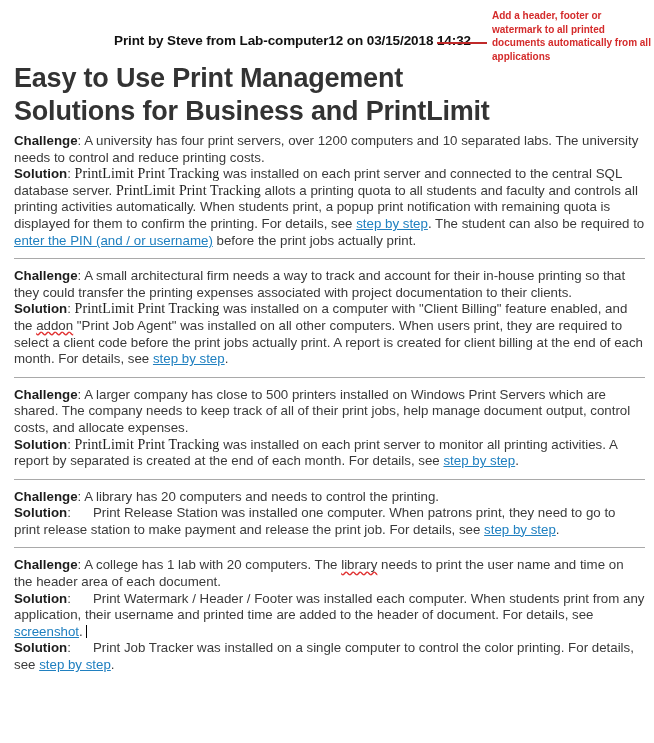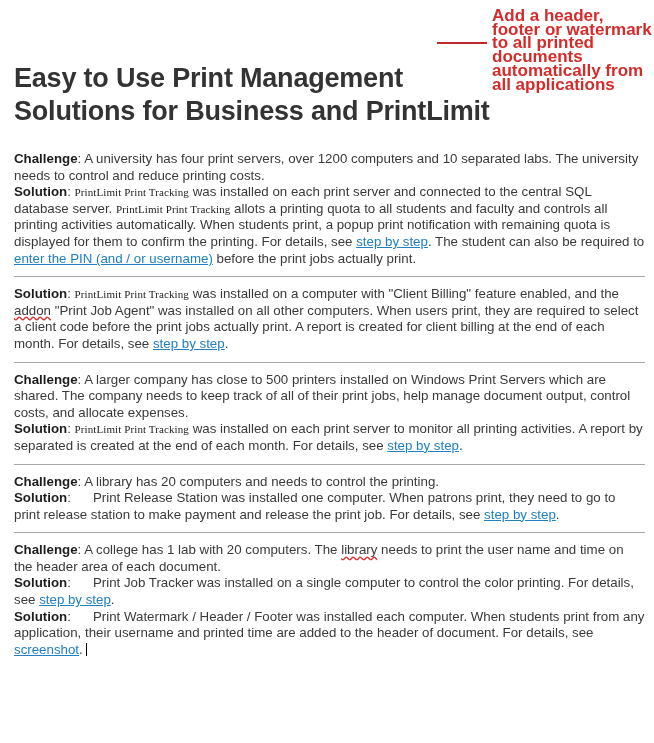--- a/index.html
+++ b/index.html
@@ -42,21 +42,21 @@
     height: 0;
     border-top: 2px solid #c02a2a;
   }
 
   
   .callout {
     position: absolute;
     left: 492px;
     top: 9px;
     width: 162px;
-    font-size: 17px;
+    font-size: 10px;
     font-weight: bold;
     line-height: 13.7px;
     color: #d42b2b;
   }
 
   
   .doc-title {
     position: absolute;
     left: 14px;
     top: 62px;
@@ -66,40 +66,40 @@
     font-weight: bold;
     line-height: 33px;
     color: #333333;
     letter-spacing: -0.2px;
   }
 
   
   .content {
     position: absolute;
     left: 0;
-    top: 151px;
+    top: 133px;
     width: 654px;
   }
   .section {
     padding: 0 9px 0 14px;
   }
   .section p {
     margin: 0;
     font-size: 13.3px;
     line-height: 16.6px;
     color: #3a3a3a;
     text-align: left;
   }
   .lbl {
     font-weight: bold;
     color: #1d1d1d;
   }
   .brand {
     font-family: "Liberation Serif", serif;
-    font-size: 11px;
+    font-size: 14px;
     color: #1d1d1d;
     letter-spacing: 0.1px;
   }
   a.doclink {
     color: #2080c0;
     text-decoration: underline;
   }
   .gap {
     display: inline-block;
     width: 22px;
@@ -120,45 +120,47 @@
     height: 13px;
     background: #000000;
     vertical-align: -2px;
     margin-left: 3px;
   }
 </style>
 </head>
 <body>
 
 <div class="print-header">
+  <div class="print-header-text">Print by Steve from Lab-computer12 on 03/15/2018 14:32</div>
   <div class="leader-line"></div>
 </div>
 
 <div class="callout">Add a header, footer or watermark to all printed documents automatically from all applications</div>
 
 <h1 class="doc-title">Easy to Use Print Management Solutions for Business and PrintLimit</h1>
 
 <div class="content" id="content-root">
     <div class="section">
       <p><span class="lbl">Challenge</span><span>: A university has four print servers, over 1200 computers and 10 separated labs. The university needs to control and reduce printing costs.</span></p>
       <p><span class="lbl">Solution</span><span>:  </span><span class="brand">PrintLimit Print Tracking</span><span> was installed on each print server and connected to the central SQL database server. </span><span class="brand">PrintLimit Print Tracking</span><span> allots a printing quota to all students and faculty and controls all printing activities automatically.  When students print, a popup print notification with remaining quota is displayed for them to confirm the printing. For details, see </span><a class="doclink" href="#">step by step</a><span>. The student can also be required to </span><a class="doclink" href="#">enter the PIN (and / or username)</a><span> before the print jobs actually print.</span></p>
     </div>
     <div class="divider"></div>
     <div class="section">
+      <p><span class="lbl">Challenge</span><span>: A small architectural firm needs a way to track and account for their in-house printing so that they could transfer the printing expenses associated with project documentation to their clients.</span></p>
       <p><span class="lbl">Solution</span><span>:  </span><span class="brand">PrintLimit Print Tracking</span><span> was installed on a computer with "Client Billing" feature enabled, and the </span><span class="misspell">addon</span><span> "Print Job Agent" was installed on all other computers. When users print, they are required to select a client code before the print jobs actually print. A report is created for client billing at the end of each month. For details, see </span><a class="doclink" href="#">step by step</a><span>.</span></p>
     </div>
     <div class="divider"></div>
     <div class="section">
       <p><span class="lbl">Challenge</span><span>: A larger company has close to 500 printers installed on Windows Print Servers which are shared. The company needs to keep track of all of their print jobs, help manage document output, control costs, and allocate expenses.</span></p>
       <p><span class="lbl">Solution</span><span>:  </span><span class="brand">PrintLimit Print Tracking</span><span> was installed on each print server to monitor all printing activities. A report by separated is created at the end of each month. For details, see </span><a class="doclink" href="#">step by step</a><span>.</span></p>
     </div>
     <div class="divider"></div>
     <div class="section">
       <p><span class="lbl">Challenge</span><span>: A library has 20 computers and needs to control the printing.</span></p>
       <p><span class="lbl">Solution</span><span>:</span><span class="gap"></span><span>Print Release Station was installed one computer. When patrons print, they need to go to print release station to make payment and release the print job. For details, see </span><a class="doclink" href="#">step by step</a><span>.</span></p>
     </div>
     <div class="divider"></div>
     <div class="section">
       <p><span class="lbl">Challenge</span><span>: A college has 1 lab with 20 computers. The </span><span class="misspell">library</span><span> needs to print the user name and time on the header area of each document.</span></p>
+      <p><span class="lbl">Solution</span><span>:</span><span class="gap"></span><span>Print Watermark / Header / Footer was installed each computer. When students print from any application, their username and printed time are added to the header of document. For details, see </span><a class="doclink" href="#">screenshot</a><span>.</span><span class="caret"></span></p>
       <p><span class="lbl">Solution</span><span>:</span><span class="gap"></span><span>Print Job Tracker was installed on a single computer to control the color printing. For details, see </span><a class="doclink" href="#">step by step</a><span>.</span></p>
-      <p><span class="lbl">Solution</span><span>:</span><span class="gap"></span><span>Print Watermark / Header / Footer was installed each computer. When students print from any application, their username and printed time are added to the header of document. For details, see </span><a class="doclink" href="#">screenshot</a><span>.</span><span class="caret"></span></p>
     </div>
   </div>
 
 </body></html>

